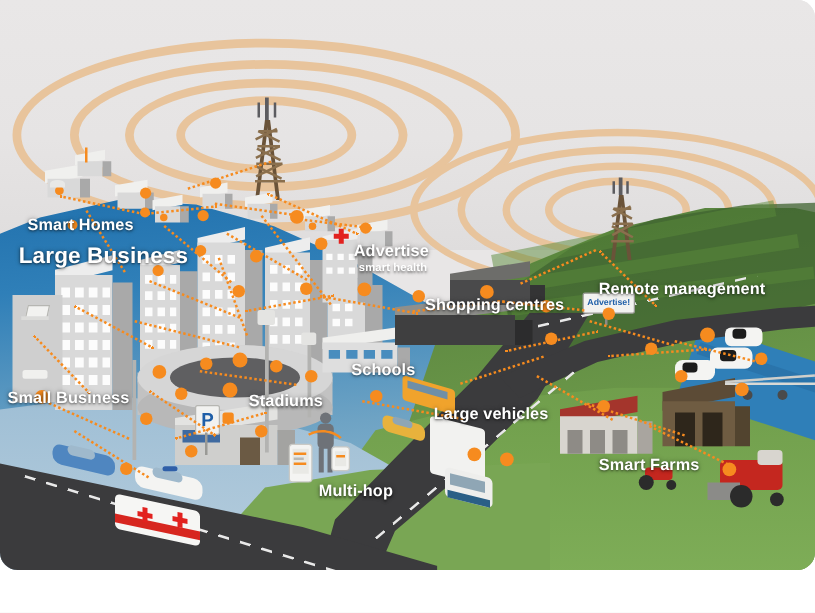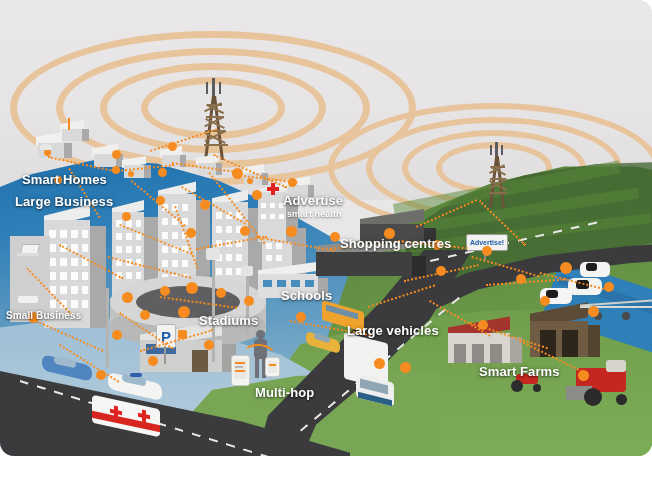--- a/index.html
+++ b/index.html
@@ -594,29 +594,30 @@
     <div class="dot" style="left:178px;top:330px;width:9px;height:9px;background:#f68b1f;border-radius:2px;"></div>
     <div class="dot" style="left:96px;top:370px;width:10px;height:10px;"></div>
     <div class="dot" style="left:148px;top:356px;width:10px;height:10px;"></div>
     <div class="dot" style="left:204px;top:340px;width:10px;height:10px;"></div>
     <div class="dot" style="left:296px;top:312px;width:10px;height:10px;"></div>
     <div class="dot" style="left:374px;top:358px;width:11px;height:11px;"></div>
     <div class="dot" style="left:112px;top:166px;width:8px;height:8px;"></div>
     <div class="dot" style="left:54px;top:176px;width:8px;height:8px;"></div>
 
     <div class="lbl" style="left:22px;top:172px;font-size:13px;">Smart Homes</div>
-    <div class="lbl" style="left:15px;top:194px;font-size:13px;">Large Business</div>
-    <div class="lbl" style="left:6px;top:310px;font-size:10px;">Small Business</div>
+    <div class="lbl" style="left:15px;top:194px;font-size:18px;">Large Business</div>
+    <div class="lbl" style="left:6px;top:310px;font-size:13px;">Small Business</div>
 
     <div style="position:absolute;left:283px;top:193px;">
       <div class="lbl" style="position:static;font-size:13px;">Advertise</div>
       <div class="lbl sub" style="position:static;margin-top:1px;margin-left:4px;">smart health</div>
     </div>
 
     <div class="lbl" style="left:340px;top:236px;font-size:13px;">Shopping centres</div>
+    <div class="lbl" style="left:479px;top:223px;font-size:13px;">Remote management</div>
     <div class="lbl" style="left:281px;top:288px;font-size:13px;">Schools</div>
     <div class="lbl" style="left:199px;top:313px;font-size:13px;">Stadiums</div>
     <div class="lbl" style="left:347px;top:323px;font-size:13px;">Large vehicles</div>
     <div class="lbl" style="left:479px;top:364px;font-size:13px;">Smart Farms</div>
     <div class="lbl" style="left:255px;top:385px;font-size:13px;">Multi-hop</div>
 
 
   </div>
 </div>
 

